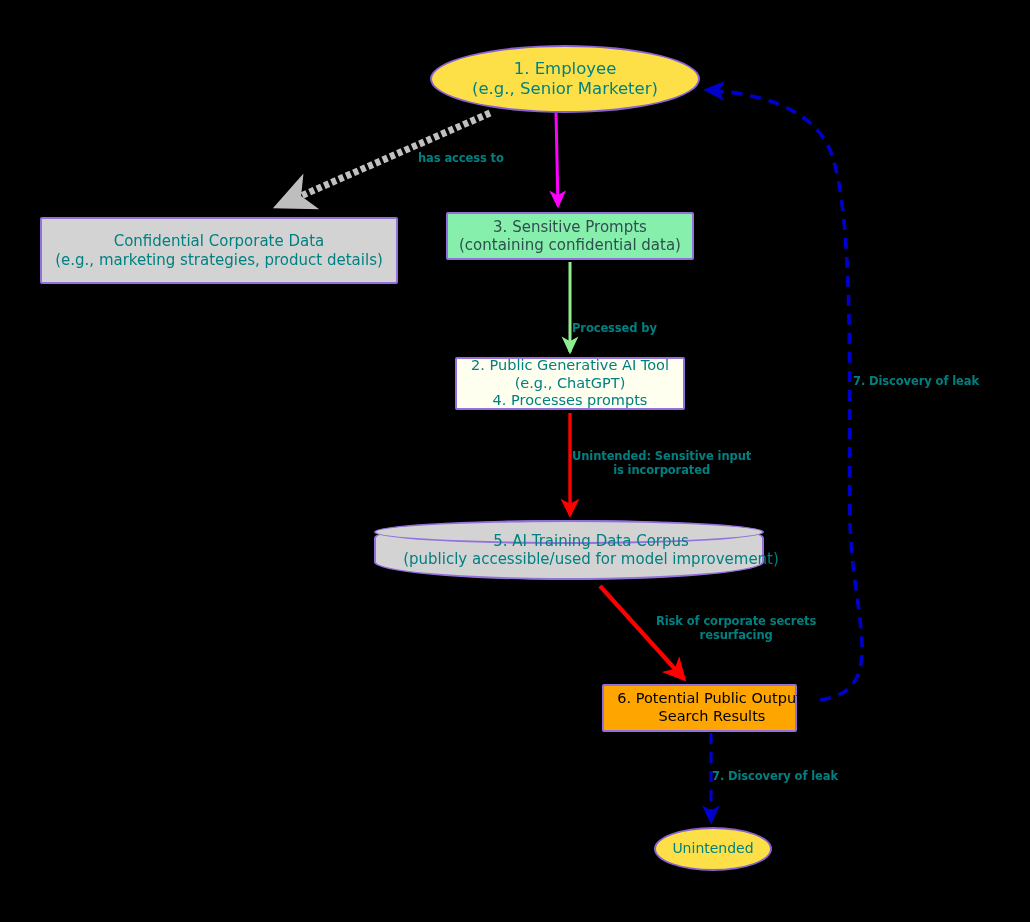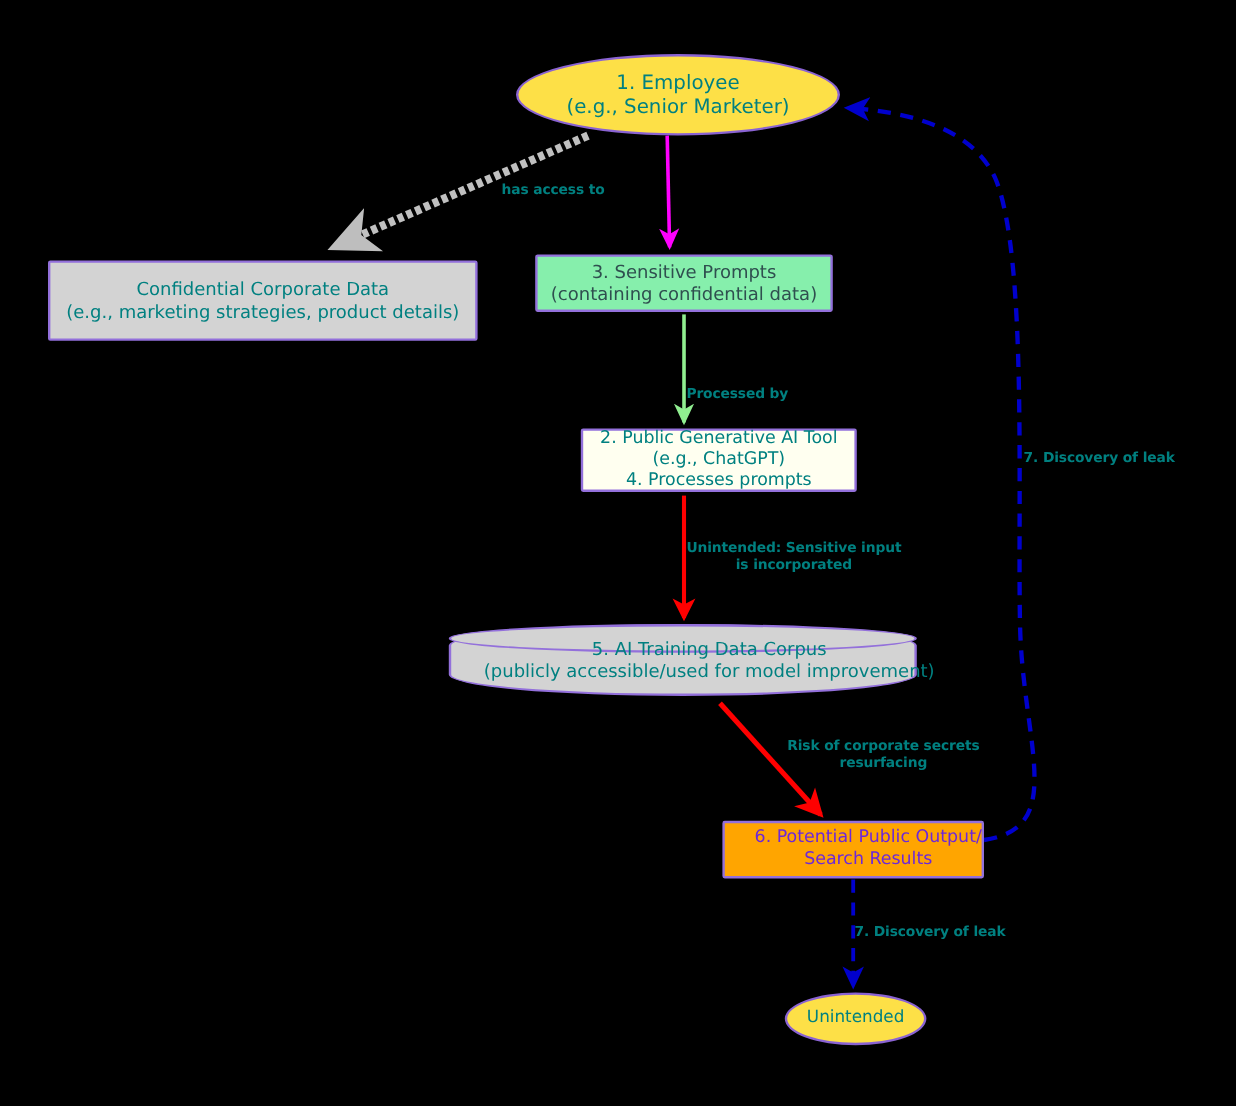--- a/index.html
+++ b/index.html
@@ -92,32 +92,31 @@
     background: #86efac;
     color: #2F4F4F;
     font-size: 15px;
   }
   #n-aitool {
     left: 455px; top: 357px;
     width: 230px; height: 53px;
     background: #FFFFF0;
     color: #008080;
     font-size: 14.5px;
-    margin-left: 29px;
   }
   #n-corpus {
     left: 374px; top: 520px;
     width: 390px; height: 60px;
     font-size: 15px;
   }
   #n-output {
     left: 602px; top: 684px;
-    width: 218px; height: 48px;
+    width: 195px; height: 48px;
     background: #FFA500;
-    color: #6d28d9;
+    color: #000000;
     font-size: 14.5px;
     padding-left: 25px;
   }
   #n-corporate {
     left: 654px; top: 827px;
     width: 118px; height: 44px;
     font-size: 14px;
   }
 
   

